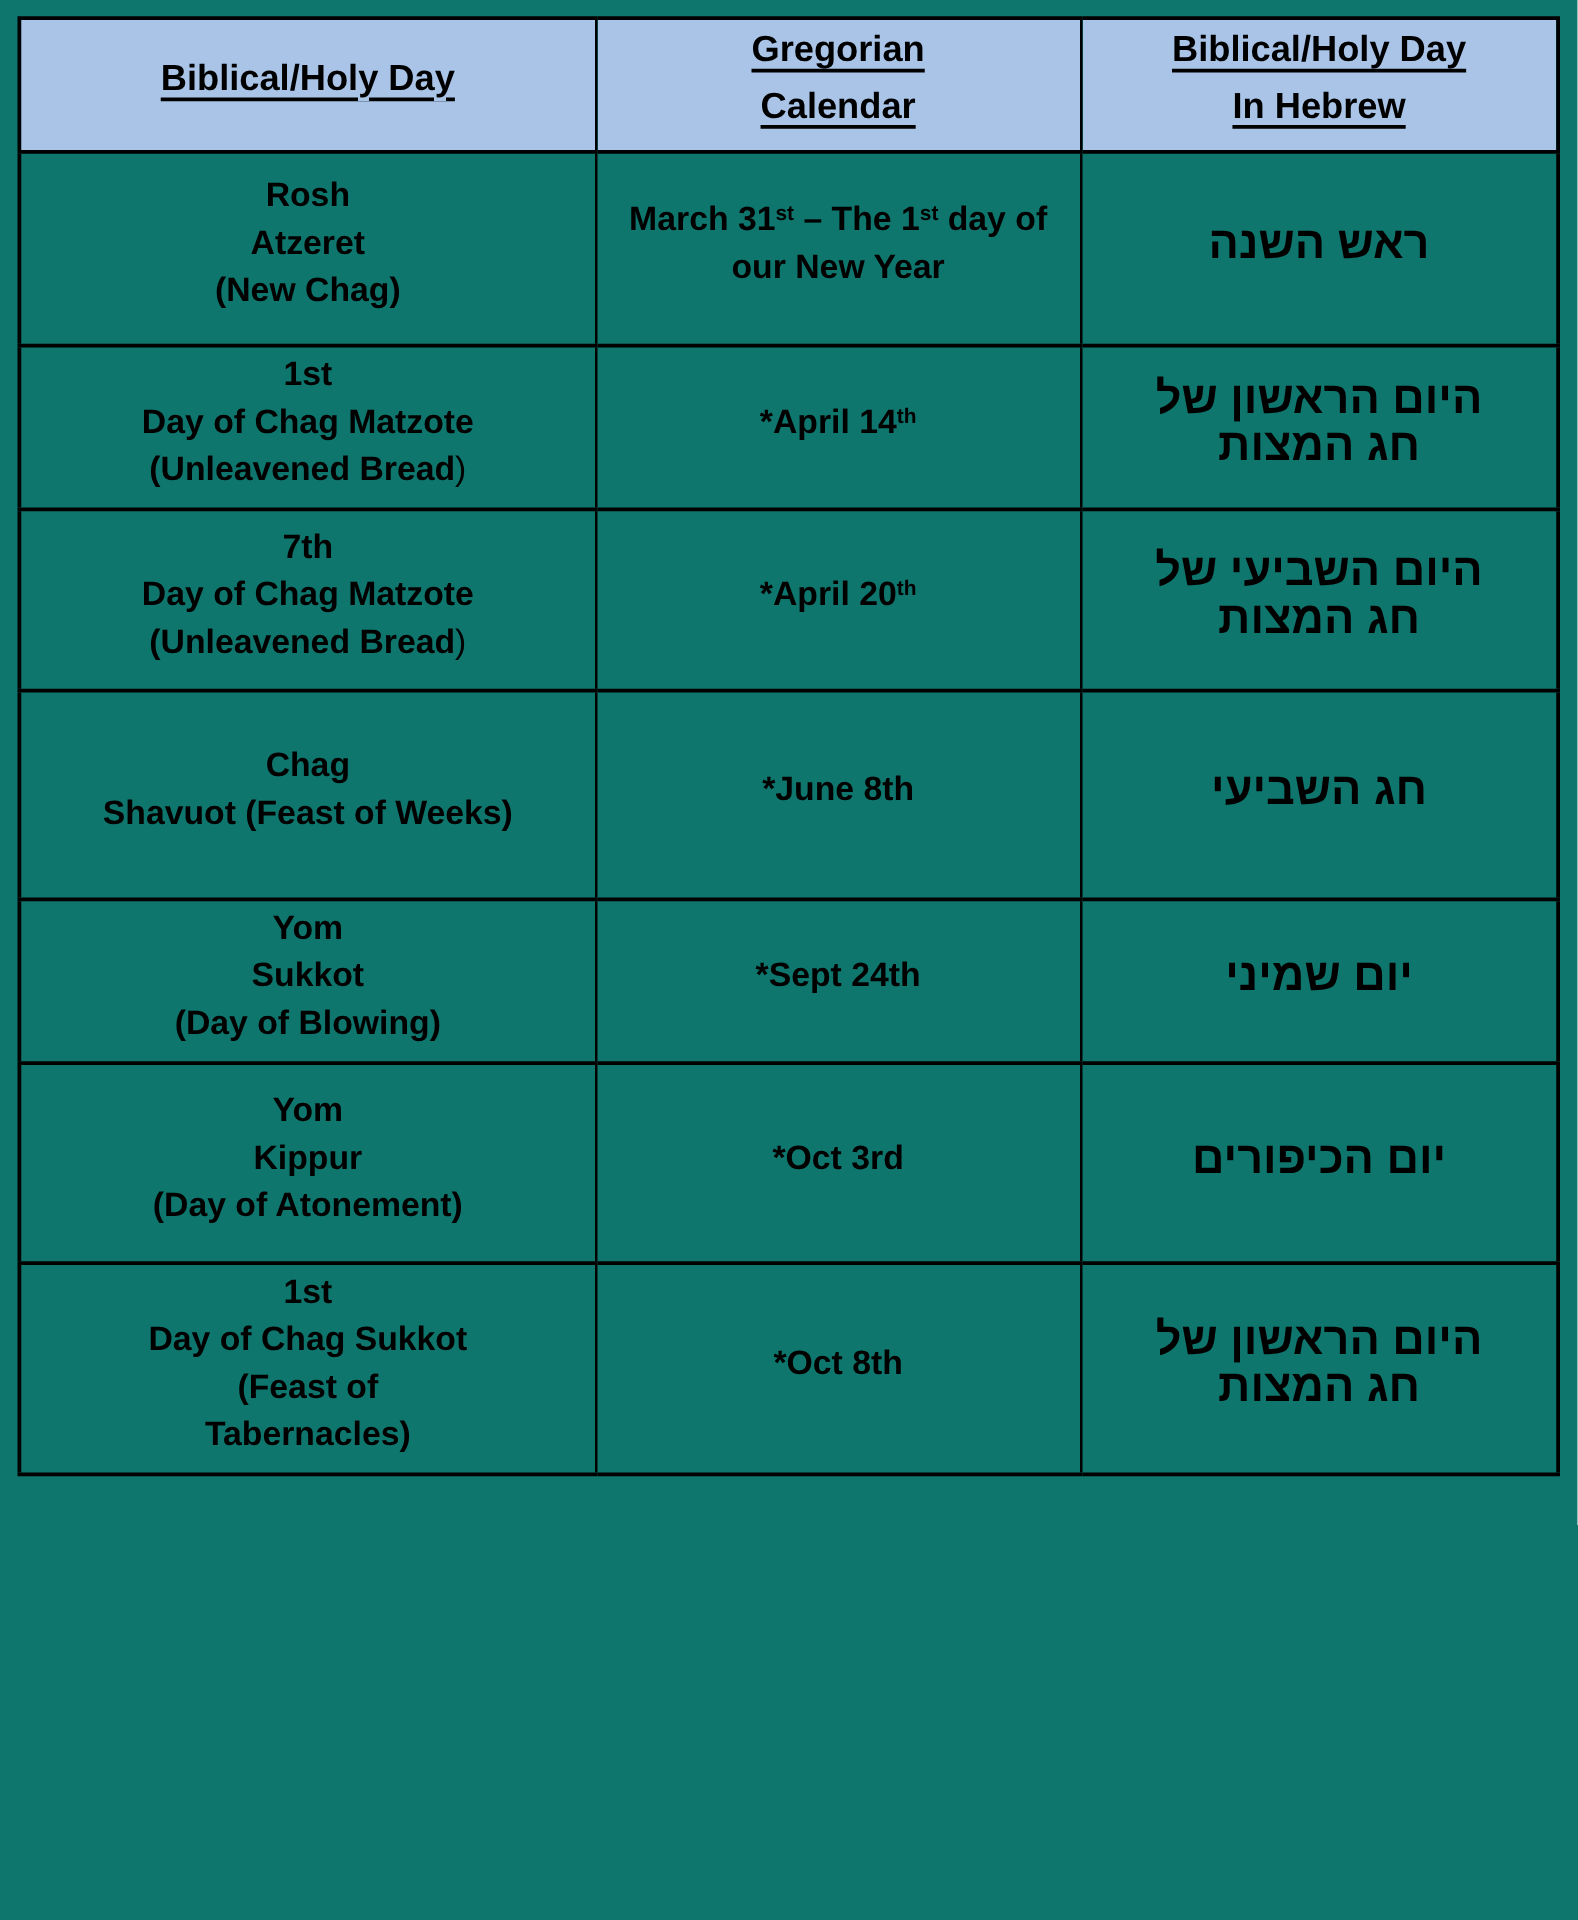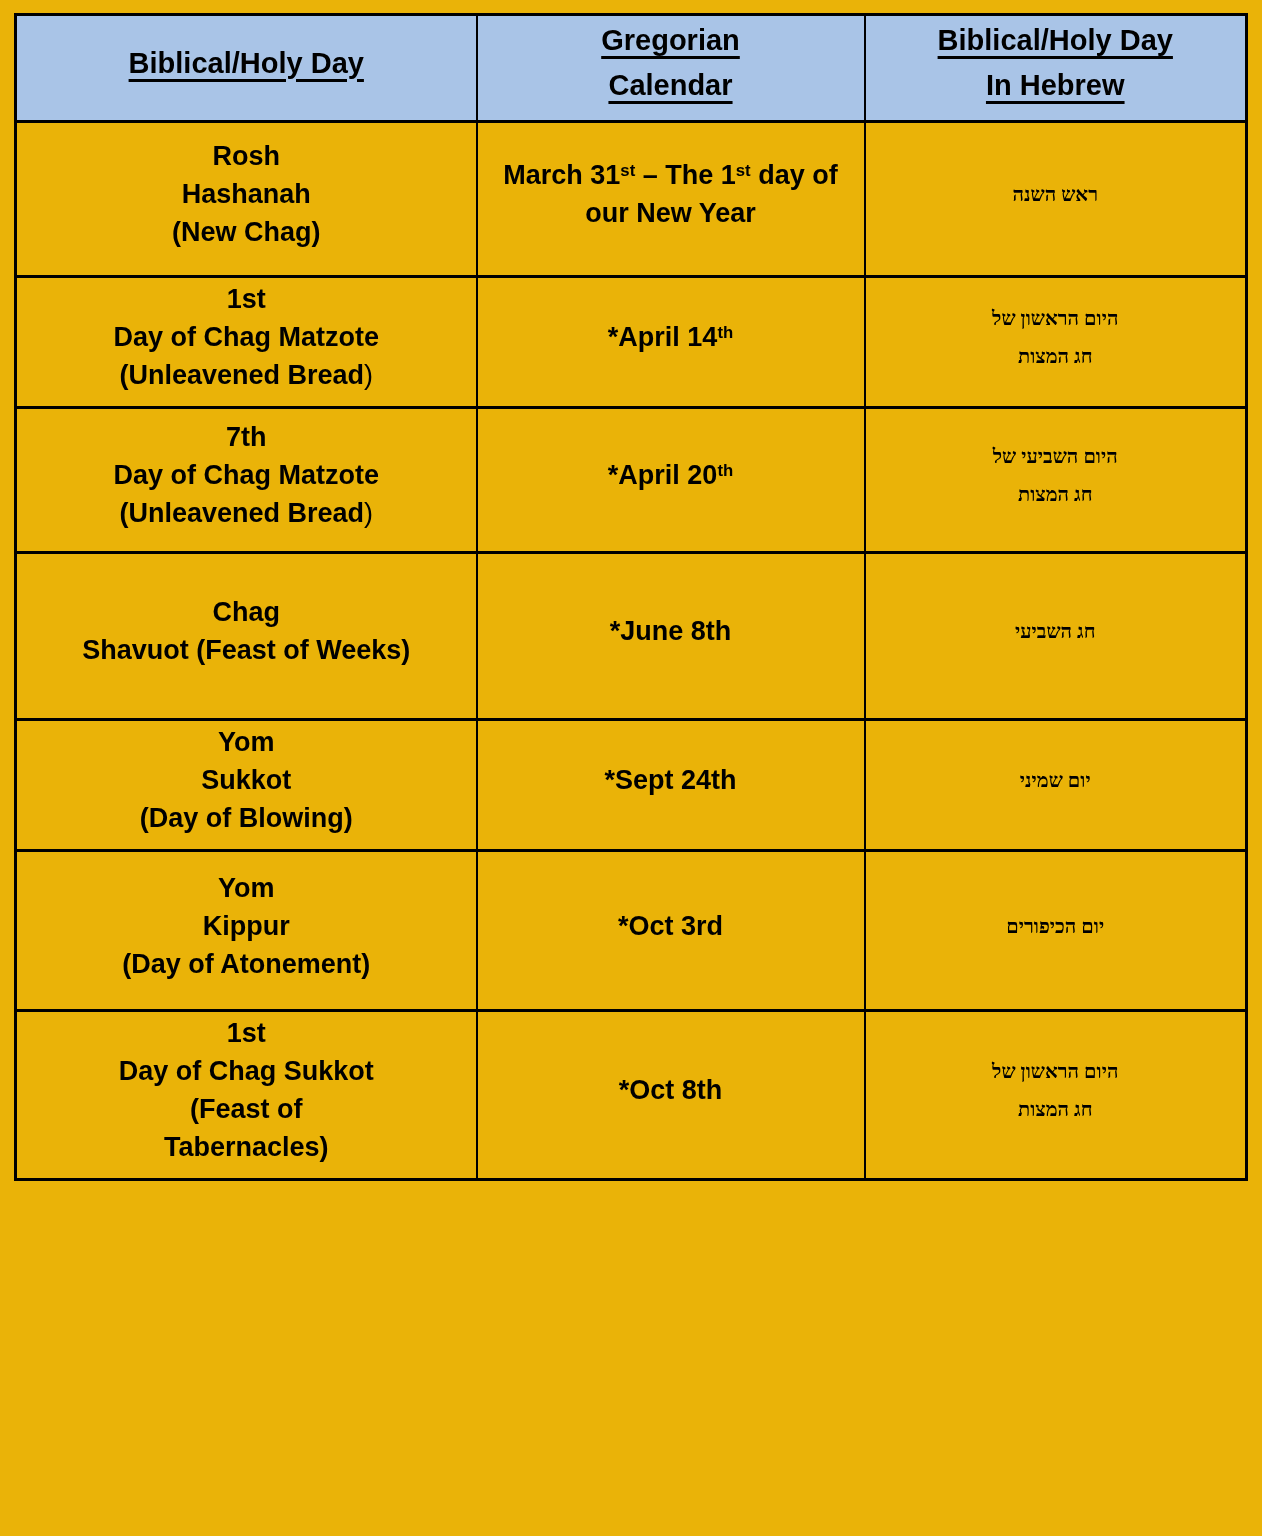--- a/index.html
+++ b/index.html
@@ -4,21 +4,21 @@
 <style>
   html, body {
     margin: 0;
     padding: 0;
     background: #ffffff;
   }
   .page {
     position: relative;
     width: 1262px;
     height: 1536px;
-    background: #eab308;
+    background: #0f766e;
     font-family: "Liberation Sans", "DejaVu Sans", sans-serif;
     color: #000000;
   }
   table.holy-table {
     position: absolute;
     left: 14px;
     top: 13px;
     width: 1231px;
     border-collapse: collapse;
     table-layout: fixed;
@@ -46,23 +46,22 @@
   .u {
     text-decoration: underline;
     text-decoration-thickness: 3px;
     text-underline-offset: 6px;
   }
   td {
     font-size: 27px;
     line-height: 38px;
   }
   td.hebrew-cell {
-    font-size: 20px;
+    font-size: 36px;
     direction: rtl;
-    font-family: Liberation Serif, serif;
   }
   .sup {
     font-size: 0.62em;
     position: relative;
     top: -0.48em;
     line-height: 0;
   }
   .reg { font-weight: 400; }
   
   tbody tr:nth-child(1) { height: 155px; }
@@ -97,21 +96,21 @@
           <th style="background: rgb(169, 196, 231);">
             <div><span class="u">Biblical/Holy Day</span></div>
             <div><span class="u">In Hebrew</span></div>
           </th>
         </tr>
     </thead>
     <tbody id="table-body">
         <tr>
           <td class="day-cell">
             <div><span>Rosh</span></div>
-            <div><span>Hashanah</span></div>
+            <div><span>Atzeret</span></div>
             <div><span>(New Chag)</span></div>
           </td>
           <td class="date-cell">
             <div><span>March 31</span><span class="sup">st</span><span> – The 1</span><span class="sup">st</span><span> day of</span></div>
             <div><span>our New Year</span></div>
           </td>
           <td class="hebrew-cell" dir="rtl">
             <div><span>ראש השנה</span></div>
           </td>
         </tr>

